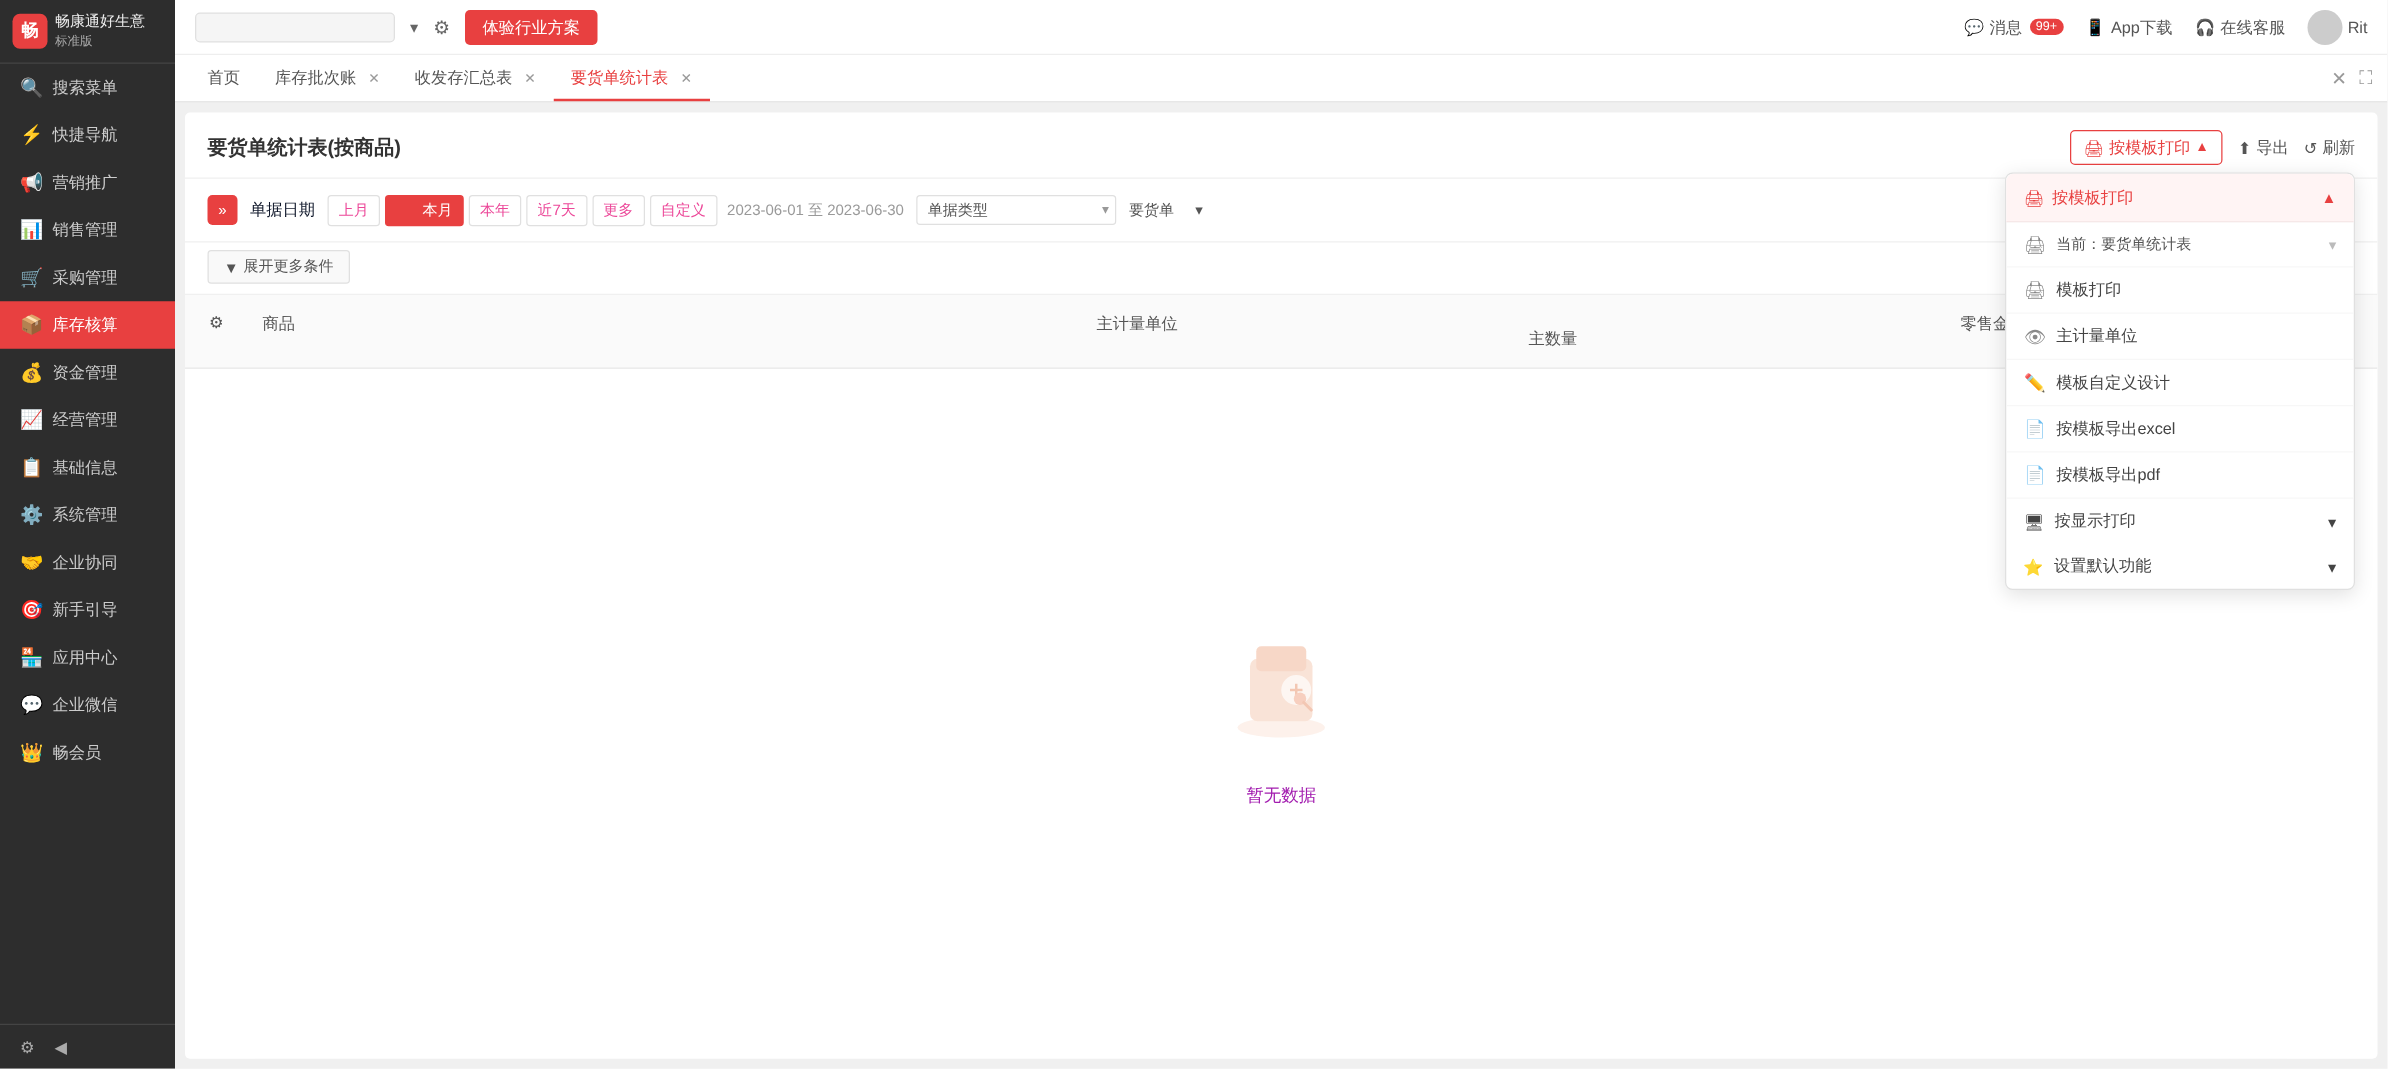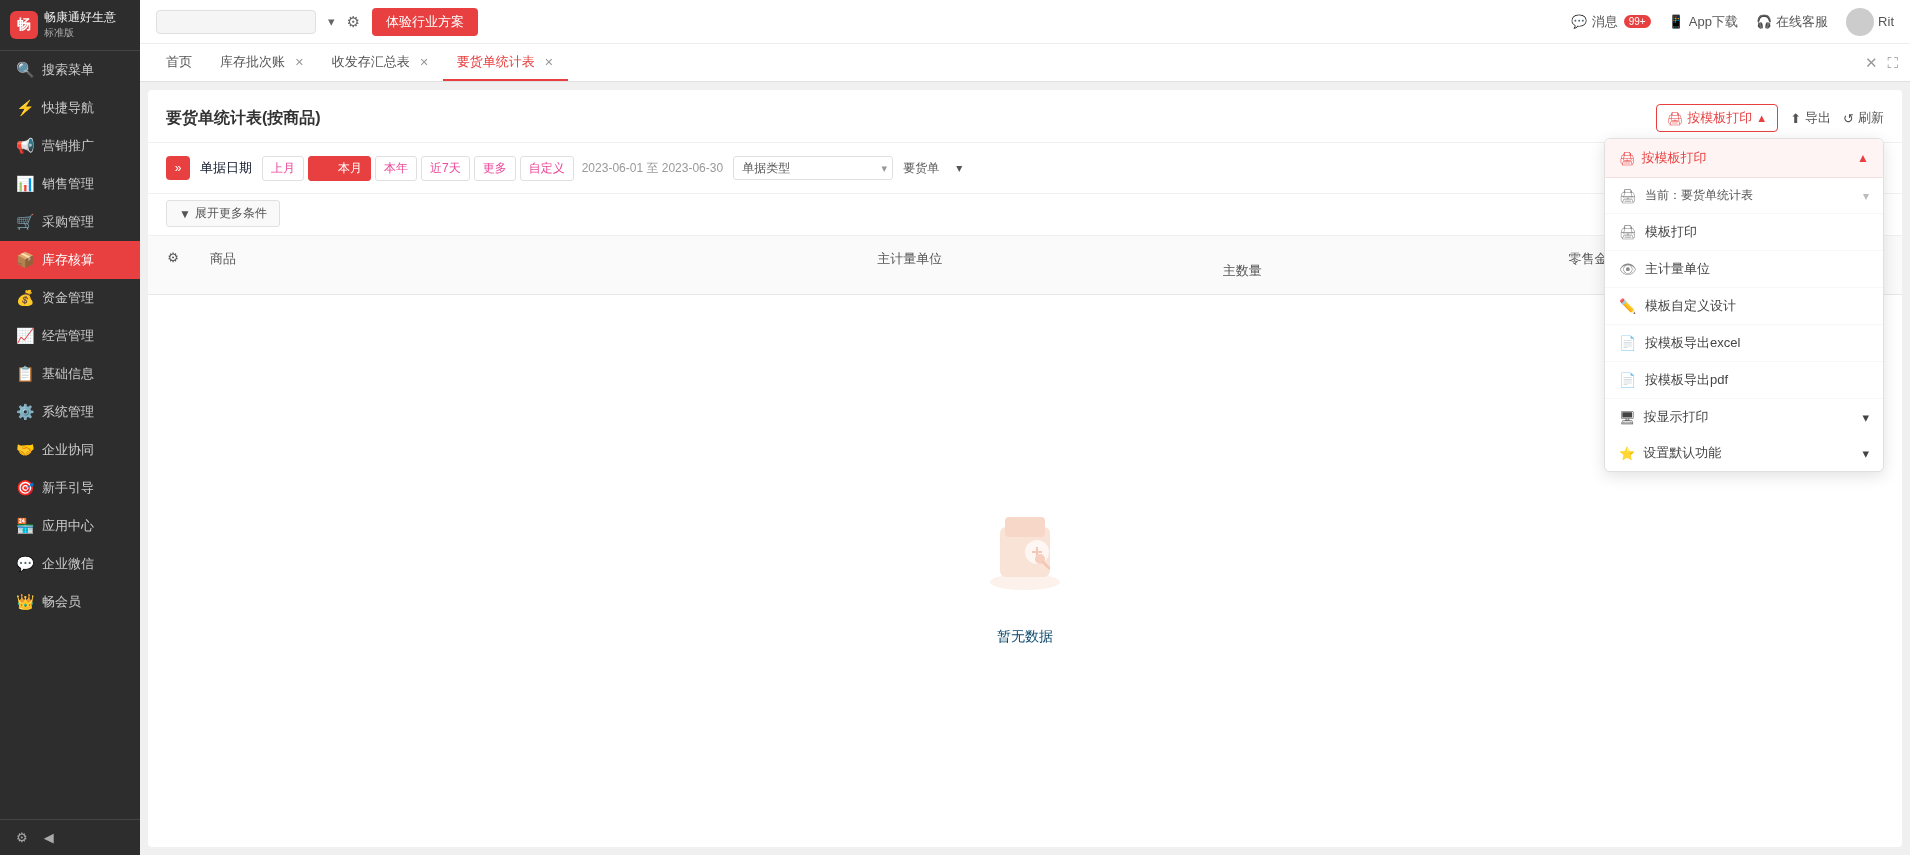--- a/index.html
+++ b/index.html
@@ -279,21 +279,21 @@
     
     .empty-state {
       flex: 1;
       display: flex;
       flex-direction: column;
       align-items: center;
       justify-content: center;
       gap: 12px;
     }
     .empty-text {
-      color: #0c4a6e;
+      color: #a21caf;
       font-size: 14px;
     }
     .btn-query {
       background: #e84040;
       color: #fff;
       border: none;
       border-radius: 4px;
       padding: 6px 18px;
       font-size: 13px;
       cursor: pointer;

